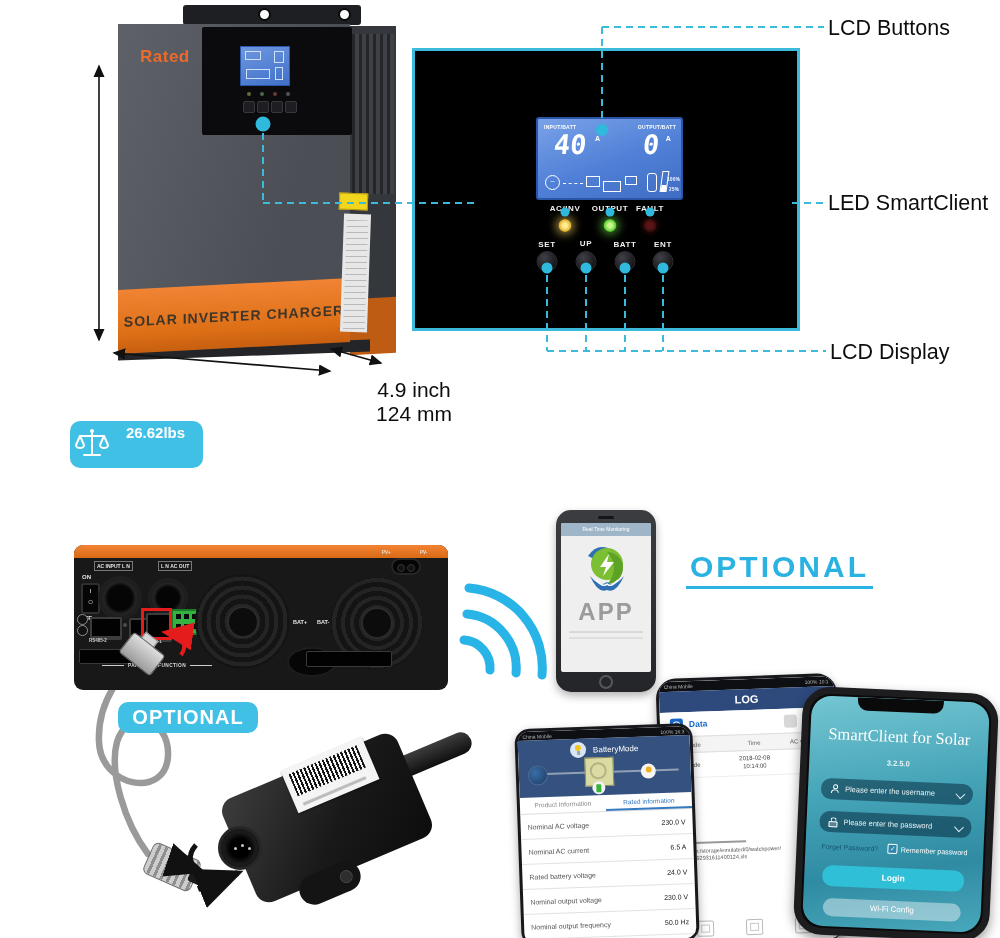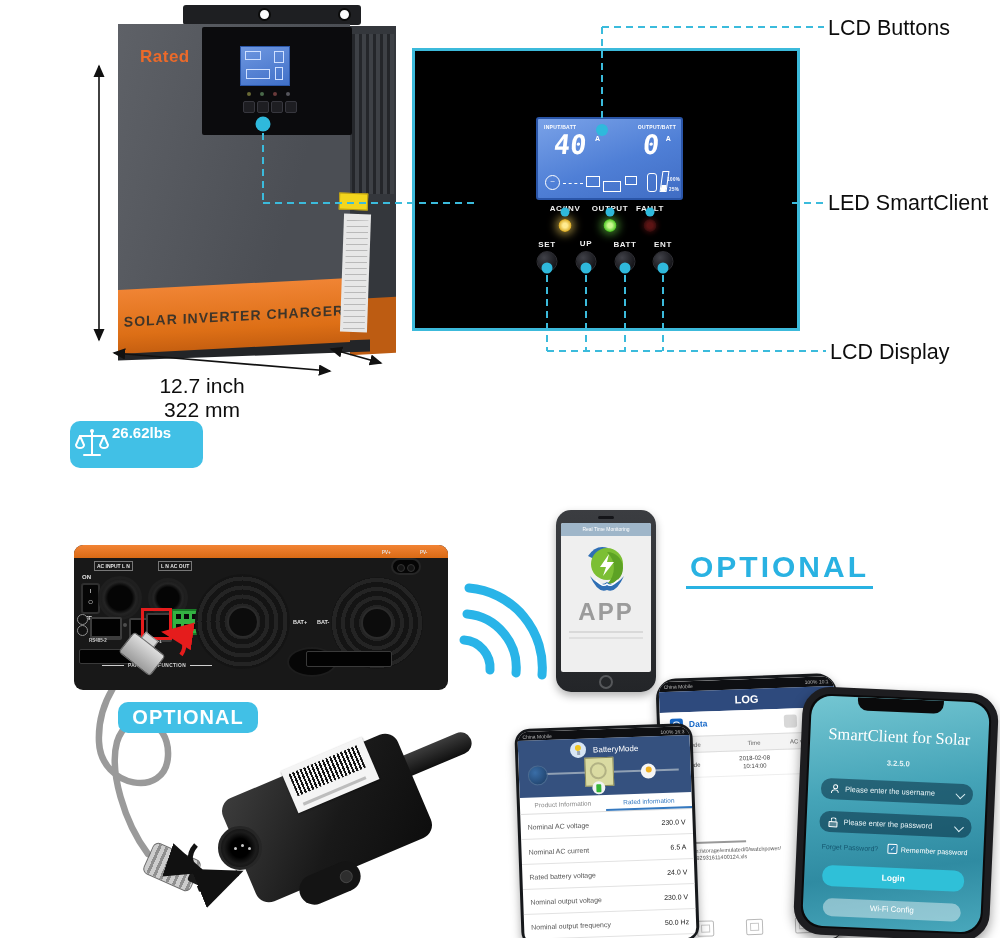--- a/index.html
+++ b/index.html
@@ -108,39 +108,39 @@
 
     <div class="abs oband" style="left:118px;top:284px;width:232px;height:64px;display:flex;align-items:center;">
       <div class="oband-text">SOLAR INVERTER CHARGER</div>
     </div>
 
     <div class="abs" style="left:339px;top:193px;width:27px;height:15px;background:#f2d51d;border:1px solid #b89a10;transform:rotate(2deg);"></div>
     <div class="abs" style="left:342px;top:214px;width:27px;height:118px;background:#e7e7e7;transform:rotate(2deg);
          background-image:repeating-linear-gradient(#b9b9b9 0 1px,transparent 1px 6px);background-size:80% 100%;background-repeat:no-repeat;background-position:50% 6px;"></div>
   </div>
 
-  <div class="abs dimtxt" style="left:126px;top:374px;width:152px;">
-    <div>12.7 inch</div>
-    <div>322 mm</div>
+  <div class="abs dimtxt" style="left:366px;top:378px;width:96px;">
+    <div>4.9 inch</div>
+    <div>124 mm</div>
   </div>
 
   <div class="abs cyanbadge" style="left:70px;top:421px;width:133px;height:47px;z-index:10;display:flex;align-items:center;">
     <span class="abs" style="left:5px;top:6px;width:34px;height:34px;">
       <svg width="34" height="34" viewBox="0 0 34 34">
         <g stroke="#fff" stroke-width="2" fill="none" stroke-linecap="round">
           <line x1="17" y1="5" x2="17" y2="27"></line>
             <line x1="9" y1="28" x2="25" y2="28"></line>
           <line x1="5" y1="9" x2="29" y2="9"></line>
           <path d="M5,9 L1,18 M5,9 L9,18 M1,18 a4,3 0 0 0 8,0"></path>
           <path d="M29,9 L25,18 M29,9 L33,18 M25,18 a4,3 0 0 0 8,0"></path>
         </g>
           <circle cx="17" cy="4" r="2" fill="#fff"></circle>
       </svg>
     </span>
-    <div style="position:absolute;left:42px;right:4px;top:3px;bottom:3px;display:flex;flex-direction:row;justify-content:space-between;align-items:flex-start;gap:40px;">
+    <div style="position:absolute;left:42px;right:4px;top:3px;bottom:3px;display:flex;flex-direction:column;justify-content:space-between;align-items:center;gap:40px;">
       <span style="font-size:15px;">26.62lbs</span>
       <span style="display:block;width:100%;height:2px;background:#fff;"></span>
       <span style="font-size:15px;">12.1KG</span>
     </div>
   </div>
 
   <div id="lcdbox" class="abs" style="left:412px;top:48px;width:388px;height:283px;z-index:1">
     <div class="abs lcdscreen" style="left:121px;top:66px;width:143px;height:79px;">
       <span class="abs lcd-mini" style="left:6px;top:5px;">INPUT/BATT</span>
       <span class="abs lcd-mini" style="right:5px;top:5px;">OUTPUT/BATT</span>

